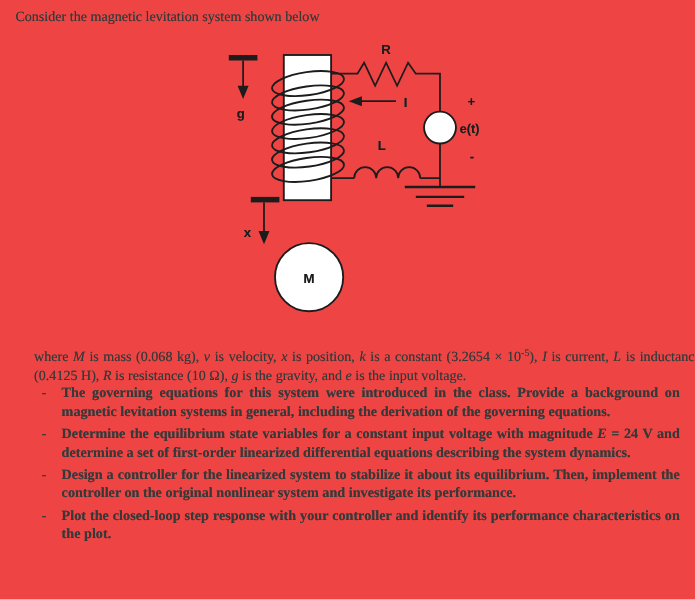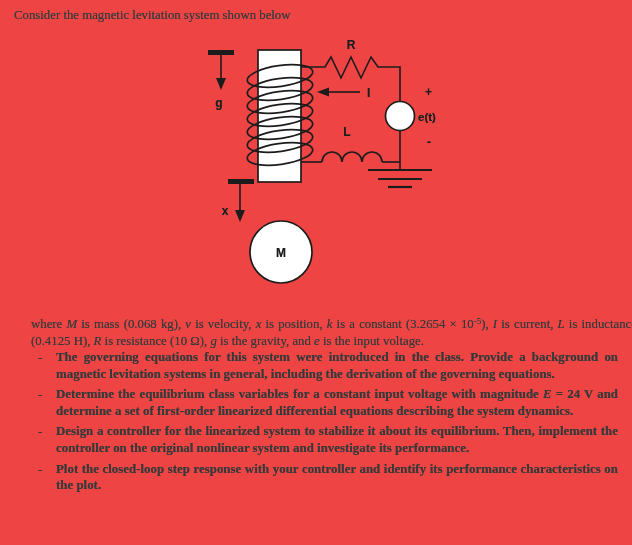--- a/index.html
+++ b/index.html
@@ -117,21 +117,21 @@
 
   <p class="para"><span>where </span><span class="i">M</span><span> is mass (0.068 kg), </span><span class="i">v</span><span> is velocity, </span><span class="i">x</span><span> is position, </span><span class="i">k</span><span> is a constant (3.2654 × 10</span><span class="sup">-5</span><span>), </span><span class="i">I</span><span> is current, </span><span class="i">L</span><span> is inductance (0.4125 H), </span><span class="i">R</span><span> is resistance (10 Ω), </span><span class="i">g</span><span> is the gravity, and </span><span class="i">e</span><span> is the input voltage.</span></p>
 
   <div class="tasks">
     <div class="task">
       <span class="task-marker">-</span>
       <span class="task-text"><span>The governing equations for this system were introduced in the class. Provide a background on magnetic levitation systems in general, including the derivation of the governing equations.</span></span>
     </div>
     <div class="task">
       <span class="task-marker">-</span>
-      <span class="task-text"><span>Determine the equilibrium class variables for a constant input voltage with magnitude </span><span class="i">E</span><span> = 24 V and determine a set of first-order linearized differential equations describing the system dynamics.</span></span>
+      <span class="task-text"><span>Determine the equilibrium state variables for a constant input voltage with magnitude </span><span class="i">E</span><span> = 24 V and determine a set of first-order linearized differential equations describing the system dynamics.</span></span>
     </div>
     <div class="task">
       <span class="task-marker">-</span>
       <span class="task-text"><span>Design a controller for the linearized system to stabilize it about its equilibrium. Then, implement the controller on the original nonlinear system and investigate its performance.</span></span>
     </div>
     <div class="task">
       <span class="task-marker">-</span>
       <span class="task-text"><span>Plot the closed-loop step response with your controller and identify its performance characteristics on the plot.</span></span>
     </div>
   </div>

